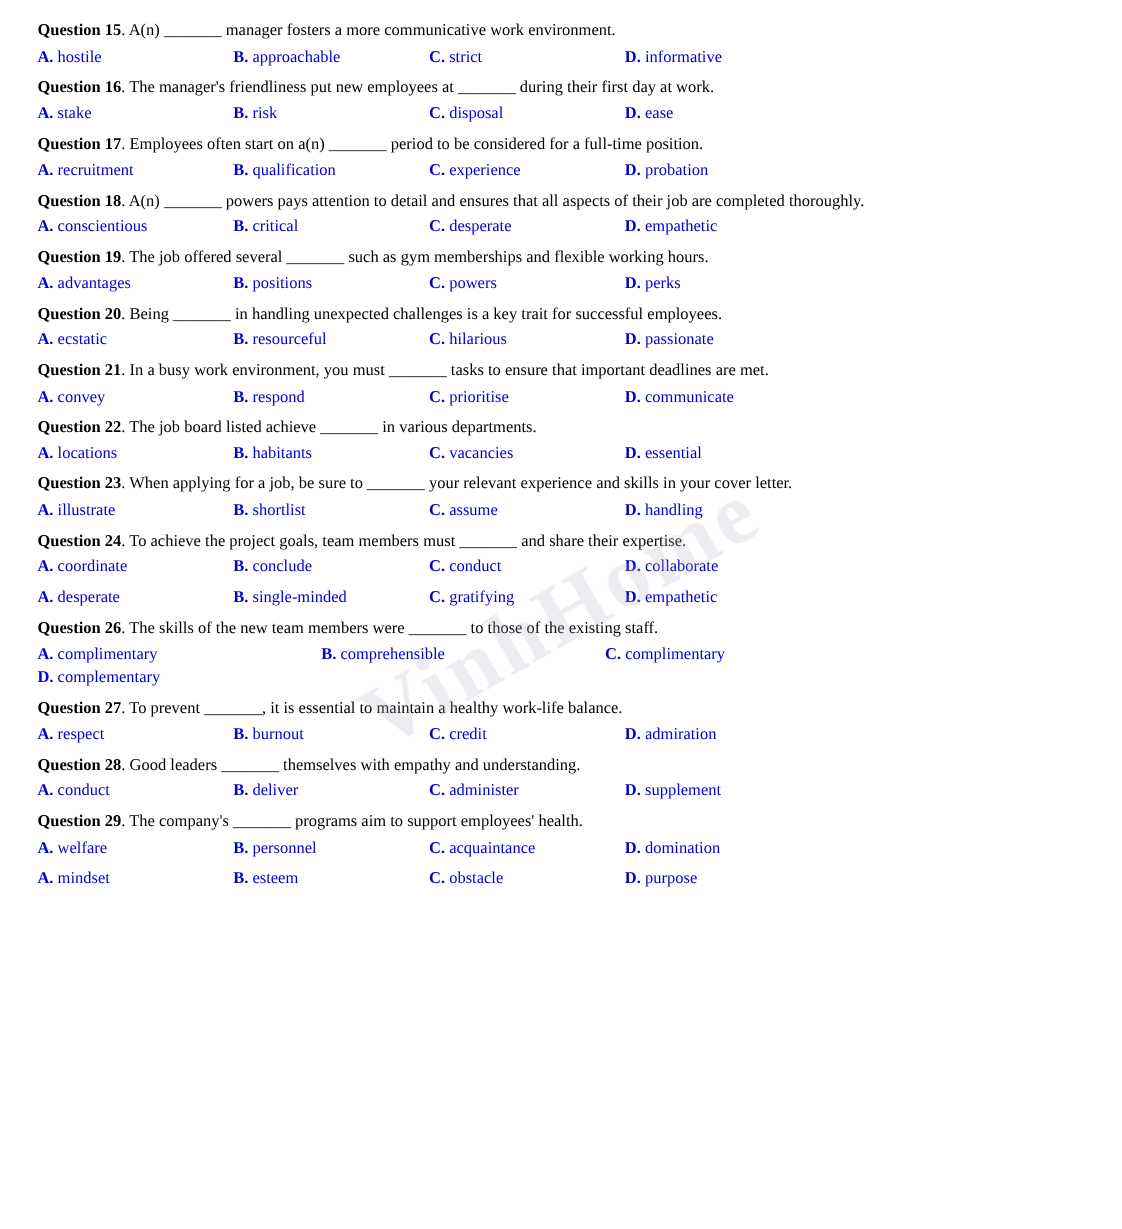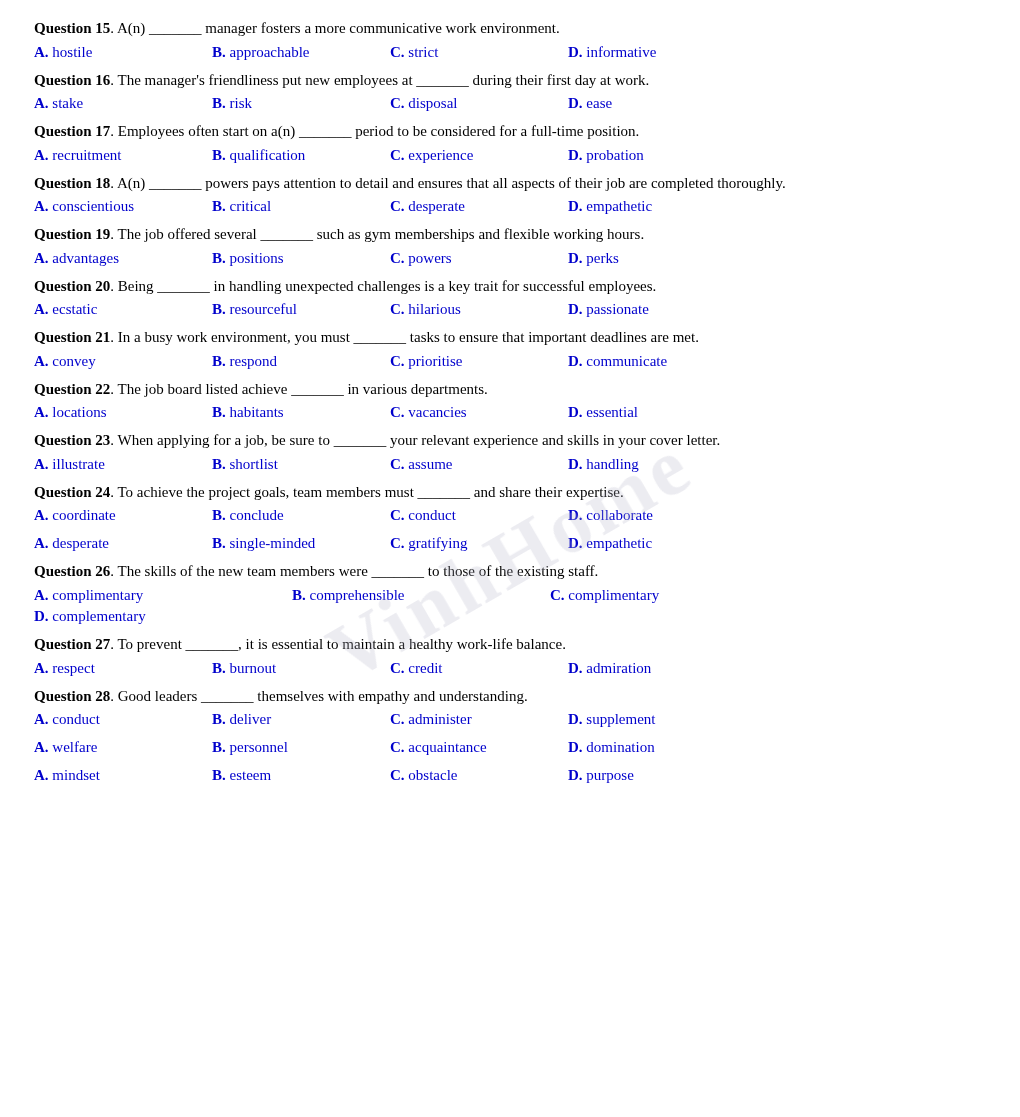--- a/index.html
+++ b/index.html
@@ -190,20 +190,21 @@
     <div class="question-block">
       <div class="question-text"><span class="q-label">Question 28</span><span>. Good leaders _______ themselves with empathy and understanding.</span></div>
       <div class="answers-row">
         <span class="answer-item"><span class="ans-letter">A.</span><span class="ans-text"> conduct</span></span>
         <span class="answer-item"><span class="ans-letter">B.</span><span class="ans-text"> deliver</span></span>
         <span class="answer-item"><span class="ans-letter">C.</span><span class="ans-text"> administer</span></span>
         <span class="answer-item"><span class="ans-letter">D.</span><span class="ans-text"> supplement</span></span>
       </div>
     </div>
     <div class="question-block">
+      <div class="question-text"><span class="q-label">Question 29</span><span>. The company's _______ programs aim to support employees' health.</span></div>
       <div class="answers-row">
         <span class="answer-item"><span class="ans-letter">A.</span><span class="ans-text"> welfare</span></span>
         <span class="answer-item"><span class="ans-letter">B.</span><span class="ans-text"> personnel</span></span>
         <span class="answer-item"><span class="ans-letter">C.</span><span class="ans-text"> acquaintance</span></span>
         <span class="answer-item"><span class="ans-letter">D.</span><span class="ans-text"> domination</span></span>
       </div>
     </div>
     <div class="question-block">
       <div class="answers-row">
         <span class="answer-item"><span class="ans-letter">A.</span><span class="ans-text"> mindset</span></span>

